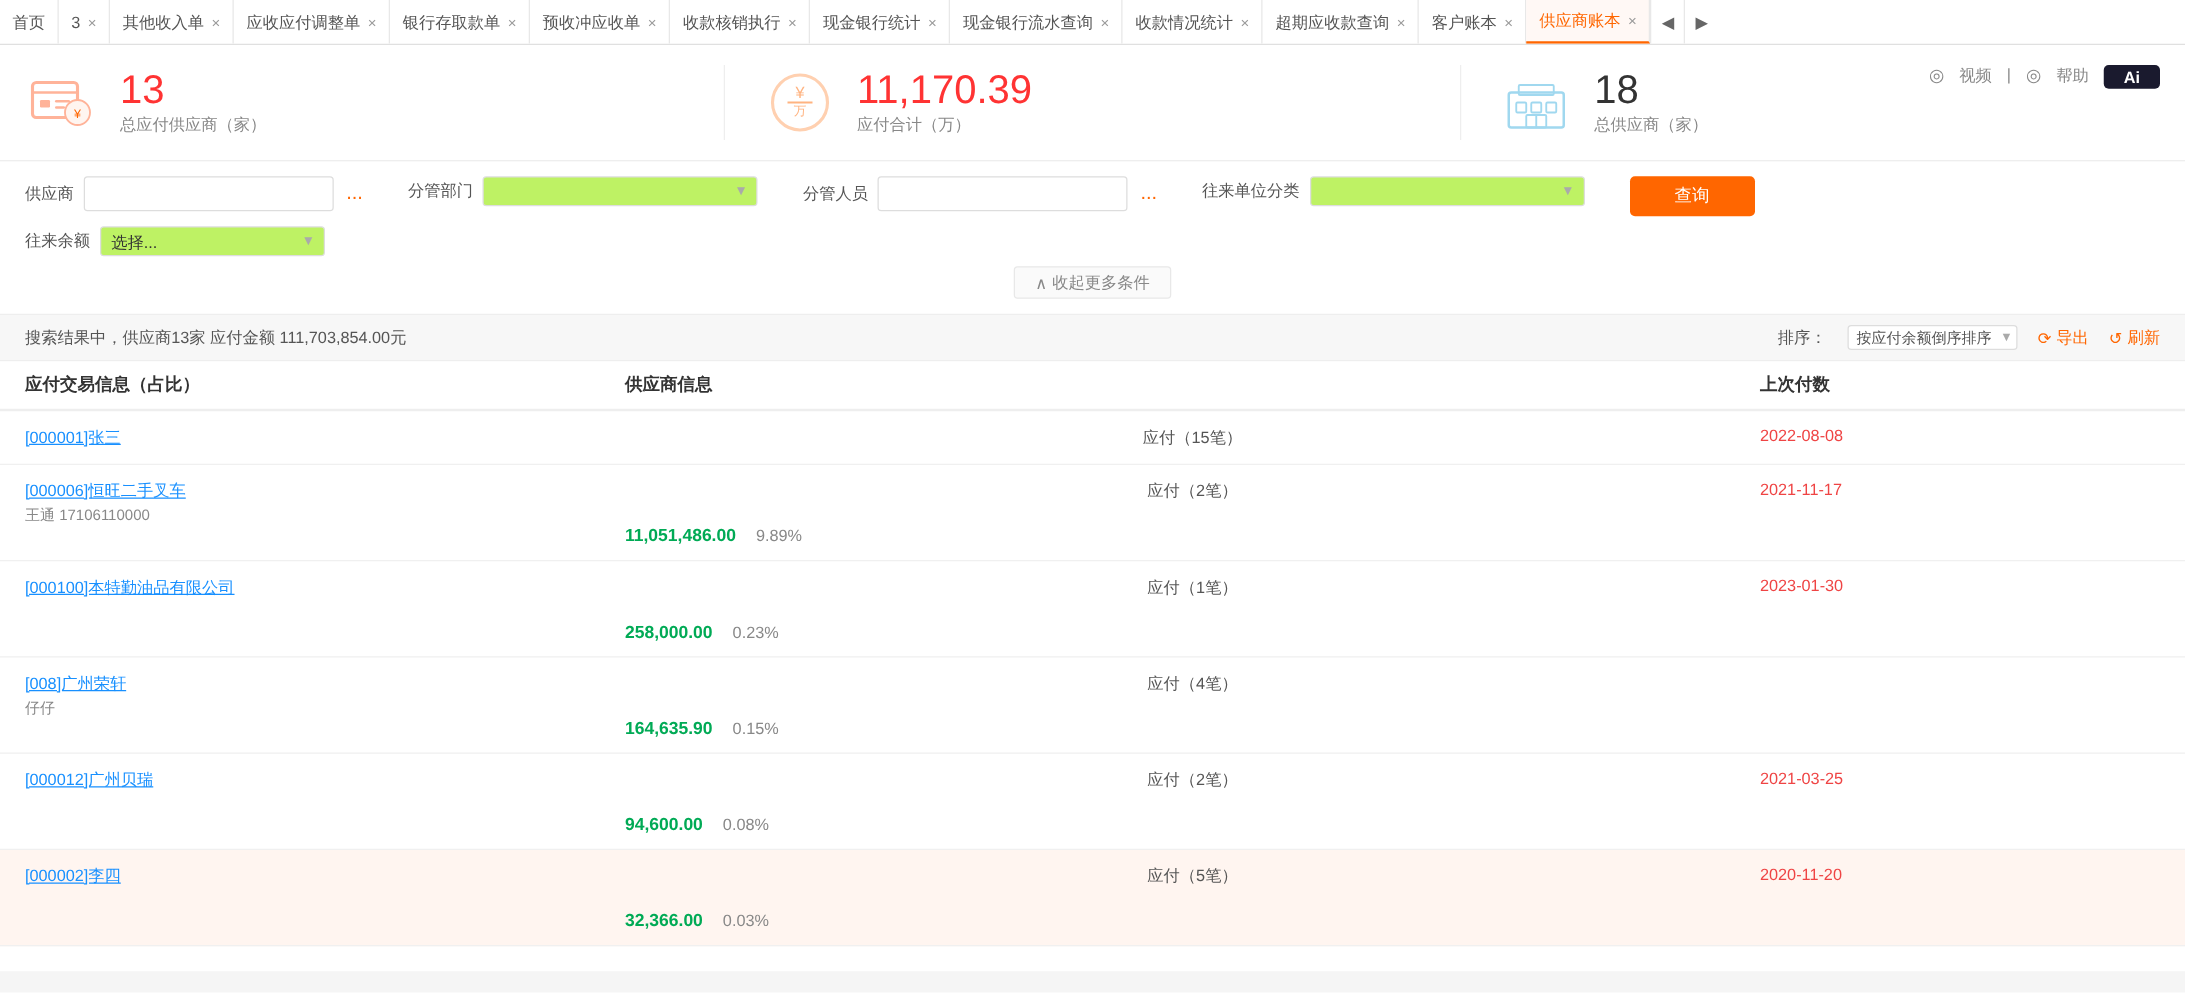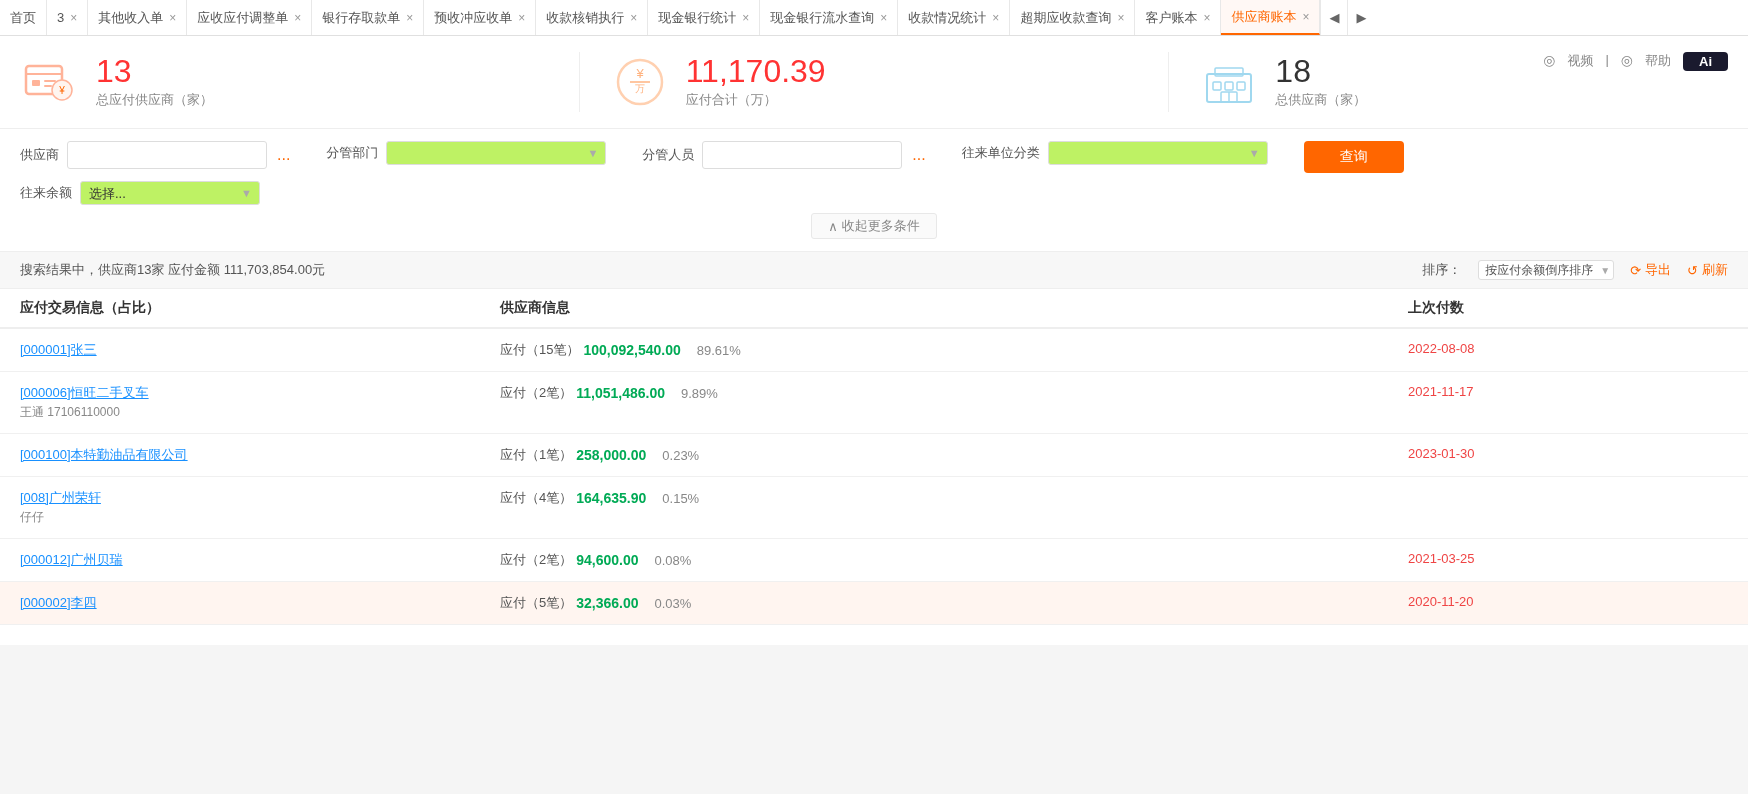--- a/index.html
+++ b/index.html
@@ -254,22 +254,22 @@
       cursor: pointer;
       font-size: 13px;
     }
     .supplier-sub {
       color: #888;
       font-size: 12px;
       margin-top: 2px;
     }
     .transaction-info {
       display: flex;
-      flex-direction: row;
-      gap: 4px;
+      flex-direction: column;
+      gap: 18px;
       text-align: center;
     }
     .transaction-label {
       color: #555;
       font-size: 13px;
     }
     .transaction-amount {
       color: #00aa55;
       font-size: 14px;
       font-weight: bold;
@@ -520,24 +520,20 @@
     <div>供应商信息</div>
     <div>上次付数</div>
   </div>
 
   <div class="table-row">
     <div>
       <div class="supplier-link">[000001]张三</div>
     </div>
     <div class="transaction-info">
       <div class="transaction-label">应付（15笔）</div>
-      <div style="display:flex;align-items:center;">
-        <span class="transaction-amount">100,092,540.00</span>
-        <span class="transaction-pct">89.61%</span>
-      </div>
     </div>
     <div class="last-pay-date">2022-08-08</div>
   </div>
 
   <div class="table-row">
     <div>
       <div class="supplier-link">[000006]恒旺二手叉车</div>
       <div class="supplier-sub">王通  17106110000</div>
     </div>
     <div class="transaction-info">

